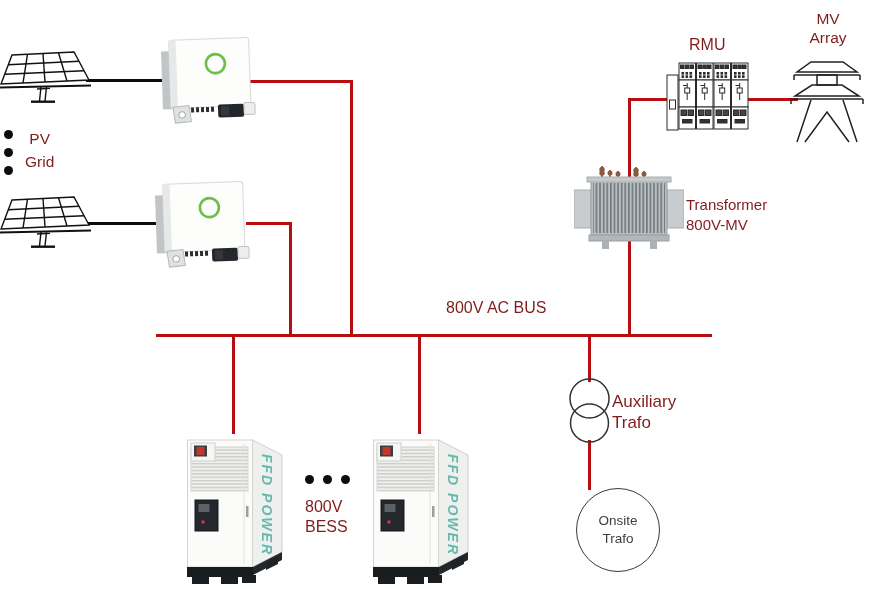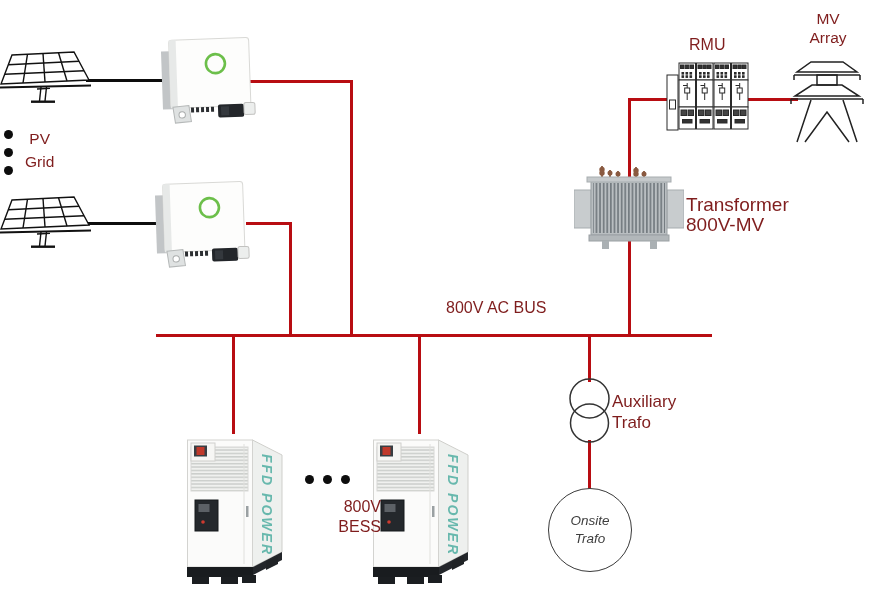--- a/index.html
+++ b/index.html
@@ -9,23 +9,23 @@
   }
   .wire{position:absolute;background:#b80d12;}
   .wire.black{background:#0d0d0d;}
   .lbl{position:absolute;color:#7f1d1d;white-space:nowrap;}
   .lbl span{display:block;}
   .dot{width:9px;height:9px;border-radius:50%;background:#0d0d0d;}
   .dots-v{position:absolute;left:4px;top:130px;display:flex;flex-direction:column;gap:9px;}
   .dots-h{position:absolute;left:305px;top:475px;display:flex;flex-direction:row;gap:9px;}
   .node{position:absolute;}
   #onsite-load-circle{
-    position:absolute;left:548px;top:488px;width:82px;height:82px;border:1.5px solid #3a3a3a;
+    position:absolute;left:576px;top:488px;width:82px;height:82px;border:1.5px solid #3a3a3a;
     border-radius:50%;display:flex;flex-direction:column;align-items:center;justify-content:center;
-    font-size:13.5px;line-height:18px;text-align:center;background:#fff;font-style:italic;
+    font-size:13.5px;line-height:18px;text-align:center;background:#fff;
   }
 </style>
 </head>
 <body>
 
 <div id="canvas">
 
   <div class="wire black" style="left:86px;top:79px;width:76px;height:3px;"></div>
   <div class="wire black" style="left:86px;top:222px;width:70px;height:3px;"></div>
 
@@ -185,21 +185,21 @@
     <rect x="35" y="143" width="17" height="7" fill="#1b1e21"></rect>
     <rect x="56" y="141" width="14" height="8" fill="#1b1e21"></rect>
     <polygon points="80,128 92,122 92,130 80,136" fill="#202326"></polygon>
   </svg>
 
   <div class="dots-h">
     <div class="dot"></div>
       <div class="dot"></div>
       <div class="dot"></div>
   </div>
-  <div class="lbl" style="left:313px;top:497px;width:68px;text-align:right;font-size:16px;line-height:19.5px;">
+  <div class="lbl" style="left:305px;top:497px;width:68px;text-align:left;font-size:16px;line-height:19.5px;">
     <span>800V</span>
     <span>BESS</span>
   </div>
 
   <svg class="node" style="left:574px;top:166px;" width="110" height="84" viewBox="0 0 110 84">
     <defs>
       <pattern id="fins" width="3.6" height="4" patternUnits="userSpaceOnUse">
         <rect width="3.6" height="4" fill="#b9bec1"></rect>
           <rect width="1.7" height="4" fill="#757c81"></rect>
       </pattern>
@@ -221,21 +221,21 @@
     </g>
     <rect x="0" y="24" width="17" height="38" fill="#c8ccce" stroke="#a7adb0"></rect>
     <rect x="93" y="24" width="17" height="38" fill="#c8ccce" stroke="#a7adb0"></rect>
     <rect x="17" y="15" width="76" height="54" fill="#b9bec1" stroke="#9aa0a3"></rect>
     <rect x="19" y="17" width="72" height="50" fill="url(#fins)"></rect>
     <rect x="13" y="11" width="84" height="5" fill="#c5c9cb" stroke="#a7adb0"></rect>
     <rect x="15" y="69" width="80" height="6" fill="#b2b7ba" stroke="#9aa0a3"></rect>
     <rect x="28" y="75" width="7" height="8" fill="#aab0b3"></rect>
     <rect x="76" y="75" width="7" height="8" fill="#aab0b3"></rect>
   </svg>
-  <div class="lbl" style="left:686px;top:195px;font-size:19px;line-height:20px;">
+  <div class="lbl" style="left:686px;top:195px;font-size:15px;line-height:20px;">
     <span>Transformer</span>
     <span>800V-MV</span>
   </div>
 
   <svg class="node" style="left:666px;top:55px;" width="84" height="80" viewBox="0 0 84 80">
     <g stroke="#2a2a2a" stroke-width="1" fill="#fff">
       <rect x="1" y="20" width="11" height="55"></rect>
       <rect x="3.5" y="45" width="6" height="9"></rect>
       <g>
 

